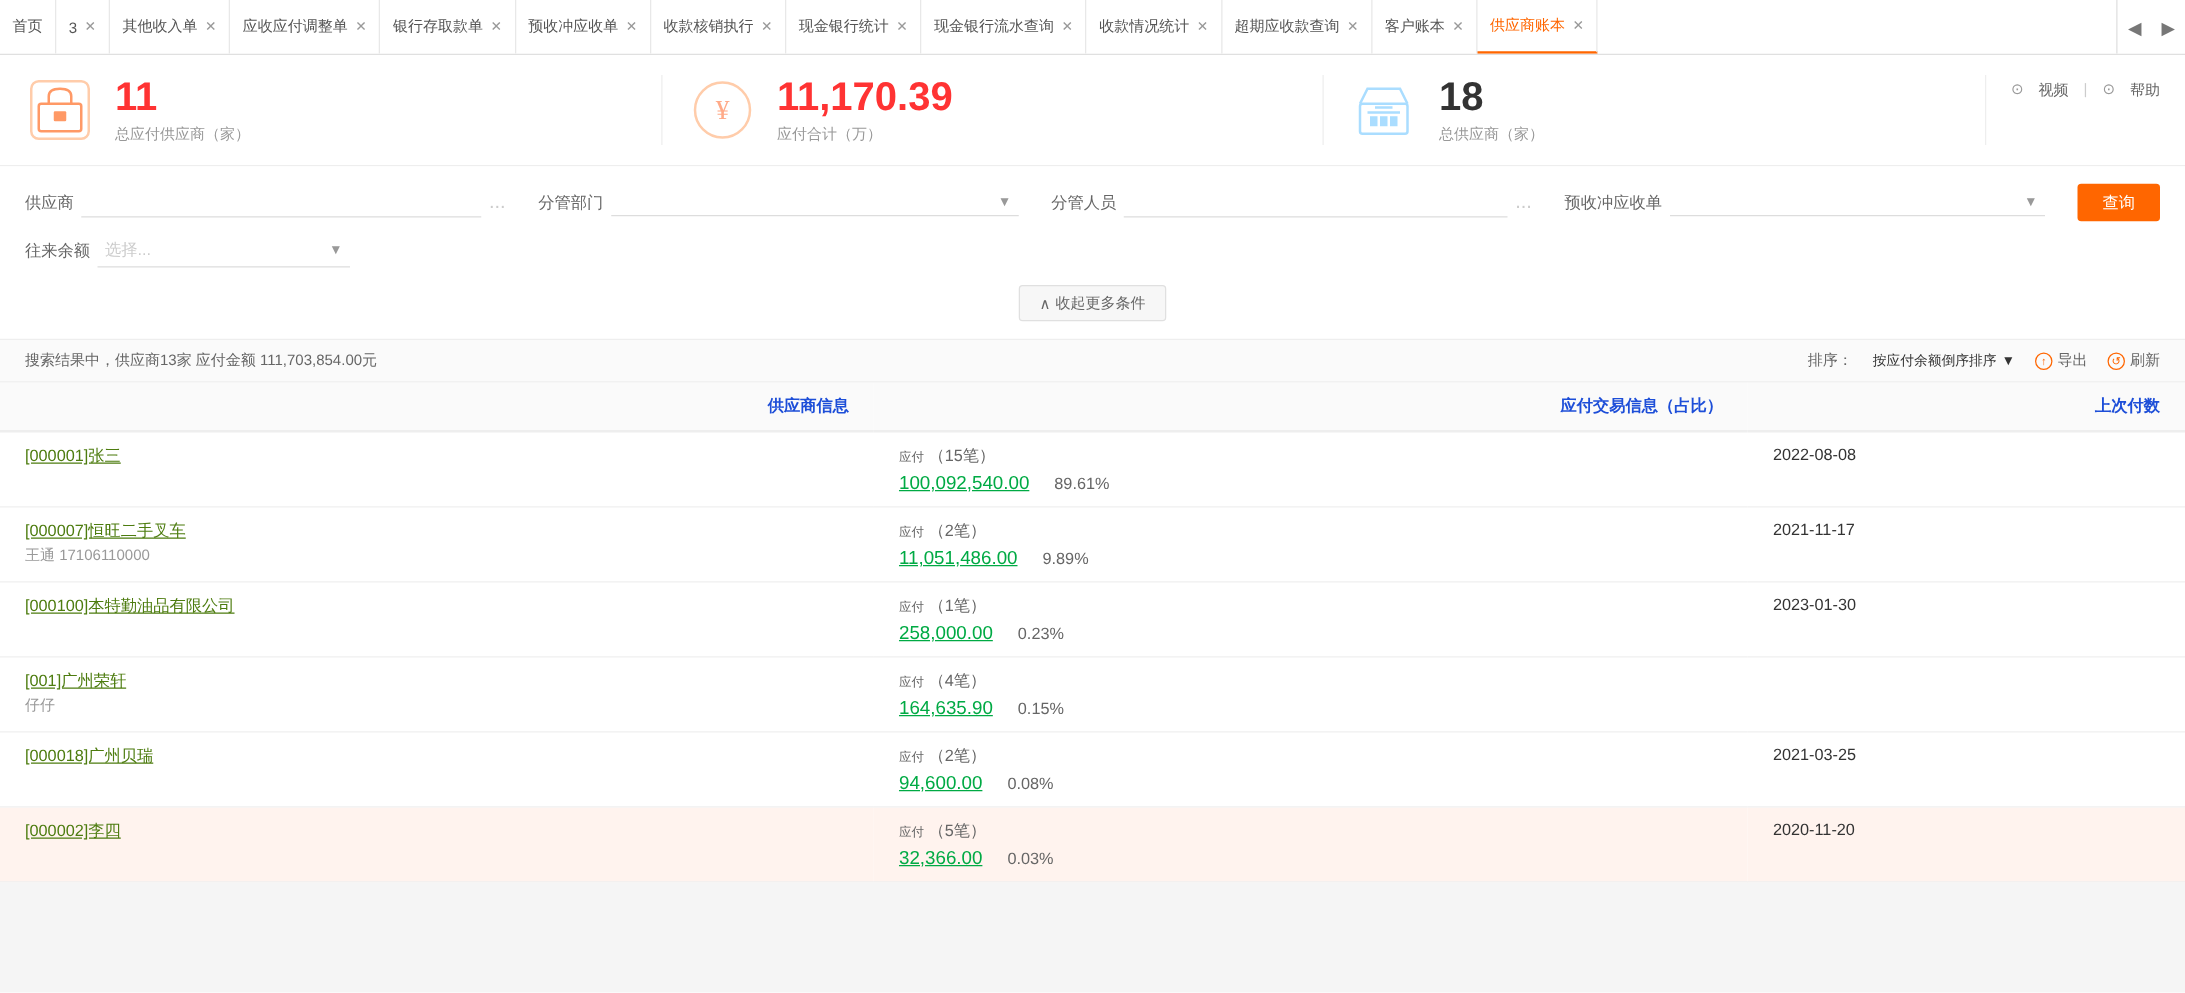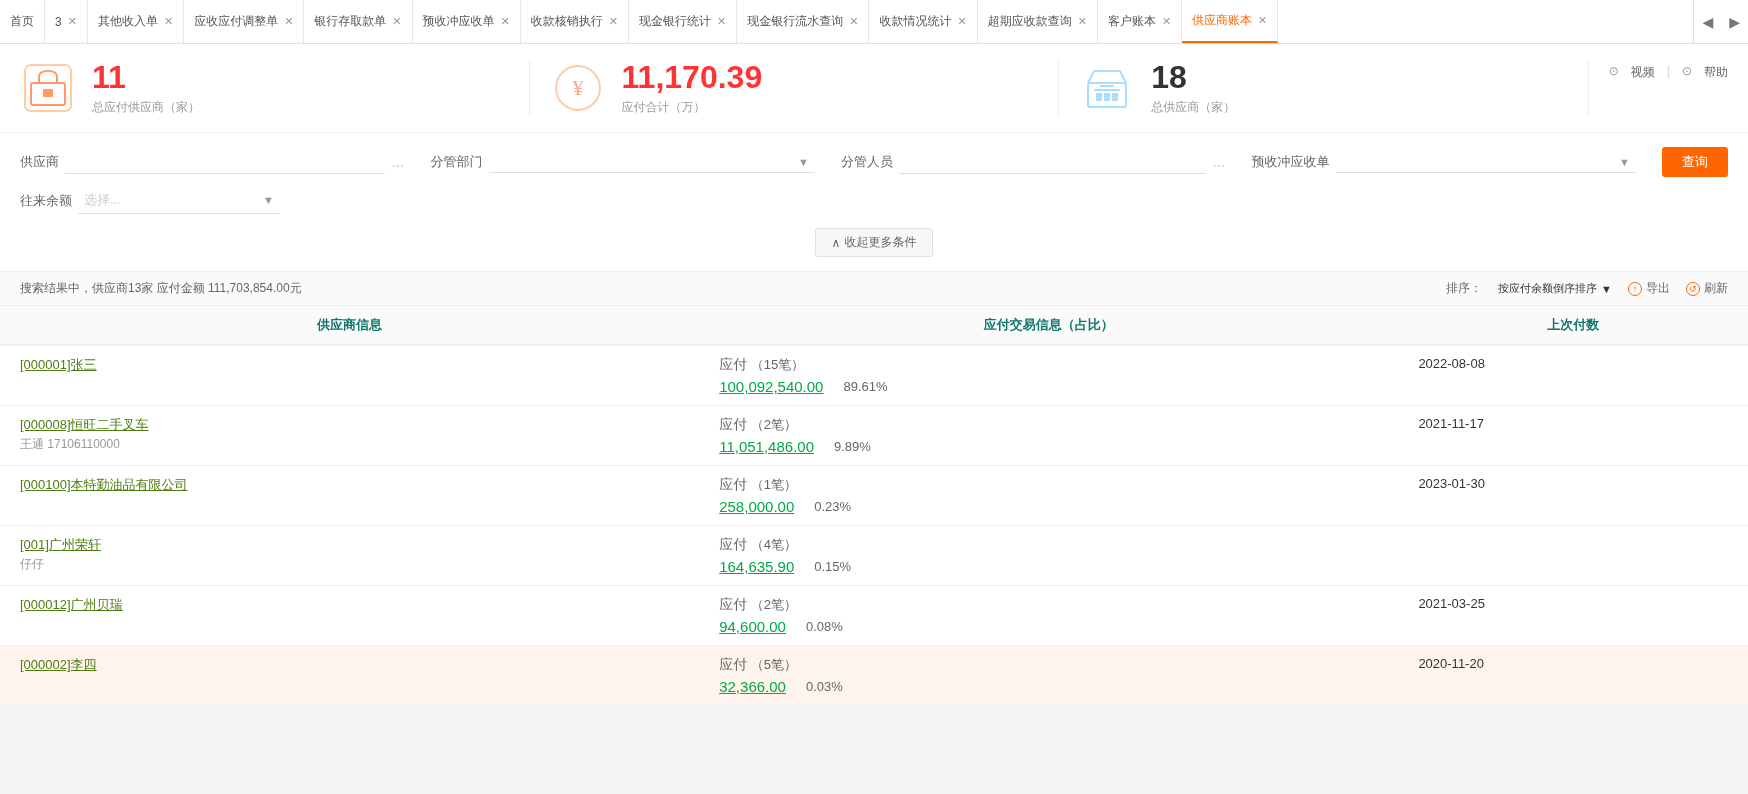--- a/index.html
+++ b/index.html
@@ -73,27 +73,27 @@
     .result-bar .sort-area { display: flex; align-items: center; gap: 16px; }
     .sort-label { color: #666; }
     .sort-select { display: flex; align-items: center; gap: 4px; cursor: pointer; color: #333; text-align: center; }
     .sort-select span { font-size: 11px; }
     .action-btn { display: flex; align-items: center; gap: 4px; cursor: pointer; color: #666; font-size: 12px; }
     .action-btn .circle-icon { width: 14px; height: 14px; border-radius: 50%; border: 1px solid #ff6600; display: flex; align-items: center; justify-content: center; font-size: 9px; color: #ff6600; }
 
     
     .data-table { width: 100%; background: #fff; border-collapse: collapse; }
     .data-table thead tr { background: #fafafa; border-bottom: 2px solid #eee; }
-    .data-table thead th { padding: 10px 20px; text-align: center; font-size: 13px; color: #0f766e; font-weight: 600; }
+    .data-table thead th { padding: 10px 20px; text-align: right; font-size: 13px; color: #1d4ed8; font-weight: 600; }
     .data-table tbody tr { border-bottom: 1px solid #f0f0f0; }
     .data-table tbody tr.highlighted { background: #fff3ee; }
     .data-table td { padding: 10px 20px; vertical-align: top; }
     .supplier-link { color: #4d7c0f; text-decoration: underline; cursor: pointer; font-size: 13px; }
     .supplier-contact { color: #999; font-size: 12px; margin-top: 2px; }
-    .tx-label { color: #666; font-size: 14px; }
+    .tx-label { color: #666; font-size: 10px; }
     .tx-count { color: #666; font-size: 13px; }
     .tx-amount { color: #00aa44; font-size: 15px; font-weight: 500; text-decoration: underline; cursor: pointer; }
     .tx-percent { color: #666; font-size: 13px; margin-left: 20px; }
     .last-pay { color: #333; font-size: 13px; }
     .table-wrap { position: relative; overflow: hidden; }
   </style>
 </head>
 <body>
 
 <div class="top-nav">
@@ -298,21 +298,21 @@
           <td>
             <div><span class="tx-label">应付</span><span class="tx-count"> （15笔）</span></div>
             <div style="display: flex; align-items: center; margin-top: 4px;">
               <a href="#" class="tx-amount">100,092,540.00</a>
               <span class="tx-percent">89.61%</span>
             </div>
           </td>
           <td class="last-pay">2022-08-08</td>
         </tr>
         <tr>
-          <td><a class="supplier-link" href="#">[000008]恒旺二手叉车</a><div class="supplier-contact">王通  17106110000</div></td>
+          <td><a class="supplier-link" href="#">[000007]恒旺二手叉车</a><div class="supplier-contact">王通  17106110000</div></td>
           <td>
             <div><span class="tx-label">应付</span><span class="tx-count"> （2笔）</span></div>
             <div style="display: flex; align-items: center; margin-top: 4px;">
               <a href="#" class="tx-amount">11,051,486.00</a>
               <span class="tx-percent">9.89%</span>
             </div>
           </td>
           <td class="last-pay">2021-11-17</td>
         </tr>
         <tr>
@@ -331,21 +331,21 @@
           <td>
             <div><span class="tx-label">应付</span><span class="tx-count"> （4笔）</span></div>
             <div style="display: flex; align-items: center; margin-top: 4px;">
               <a href="#" class="tx-amount">164,635.90</a>
               <span class="tx-percent">0.15%</span>
             </div>
           </td>
           <td class="last-pay"></td>
         </tr>
         <tr>
-          <td><a class="supplier-link" href="#">[000012]广州贝瑞</a></td>
+          <td><a class="supplier-link" href="#">[000018]广州贝瑞</a></td>
           <td>
             <div><span class="tx-label">应付</span><span class="tx-count"> （2笔）</span></div>
             <div style="display: flex; align-items: center; margin-top: 4px;">
               <a href="#" class="tx-amount">94,600.00</a>
               <span class="tx-percent">0.08%</span>
             </div>
           </td>
           <td class="last-pay">2021-03-25</td>
         </tr>
         <tr class="highlighted">

